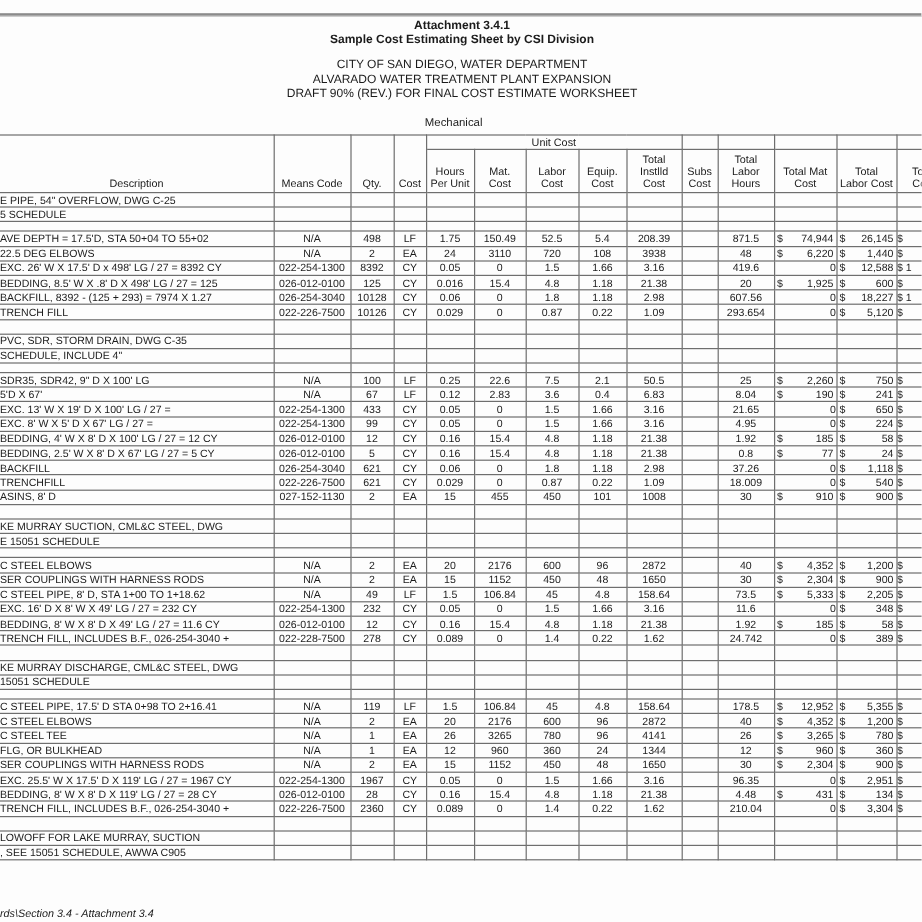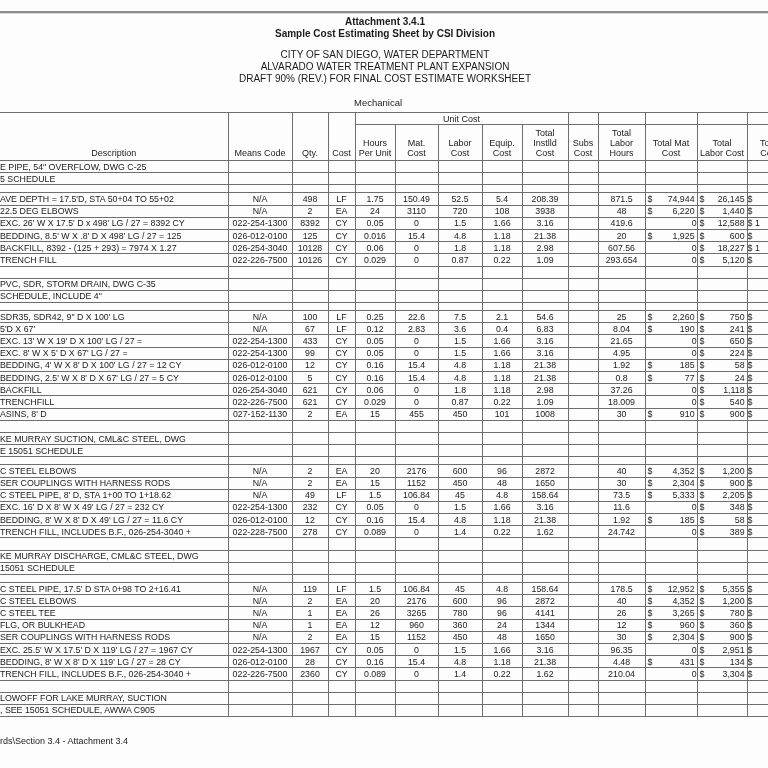--- a/index.html
+++ b/index.html
@@ -33,21 +33,21 @@
   }
   #grid tr.h1{height:12px;}
   #grid tr.h2{height:36px;}
   #grid th.unitcost{vertical-align:middle;padding:0;}
   .c-desc{text-align:left;padding-left:1px;}
   .c-means,.c-qty,.c-units,.c-hpu,.c-mat,.c-labor,.c-equip,.c-tic,.c-subs,.c-tlh{text-align:center;}
   .c-tmc,.c-tlc{text-align:right;}
   .c-tmc{padding-right:2px;}
   .c-tc{text-align:left;padding-left:3px;}
   .money{display:flex;justify-content:space-between;padding:0 2px;}
-  #footer{position:absolute;left:0;top:736px;font-size:9px;}
+  #footer{position:absolute;left:0;top:756px;font-size:9px;font-style:italic;}
 </style>
 </head>
 <body>
 
 <div id="sheet">
   <div id="top-rule"></div>
 
   <div id="titleblock">
     <div class="b">Attachment 3.4.1</div>
     <div class="b">Sample Cost Estimating Sheet by CSI Division</div>
@@ -370,21 +370,21 @@
         </tr>
         <tr style="height: 12.2px;">
           <td class="c-desc">SDR35, SDR42, 9" D X 100' LG</td>
           <td class="c-means">N/A</td>
           <td class="c-qty">100</td>
           <td class="c-units">LF</td>
           <td class="c-hpu">0.25</td>
           <td class="c-mat">22.6</td>
           <td class="c-labor">7.5</td>
           <td class="c-equip">2.1</td>
-          <td class="c-tic">54.6</td>
+          <td class="c-tic">50.5</td>
           <td class="c-subs"></td>
           <td class="c-tlh">25</td>
           <td class="c-tmc">
             <div class="money">
               <span>$</span>
               <span>2,260</span>
             </div>
           </td>
           <td class="c-tlc">
             <div class="money">

